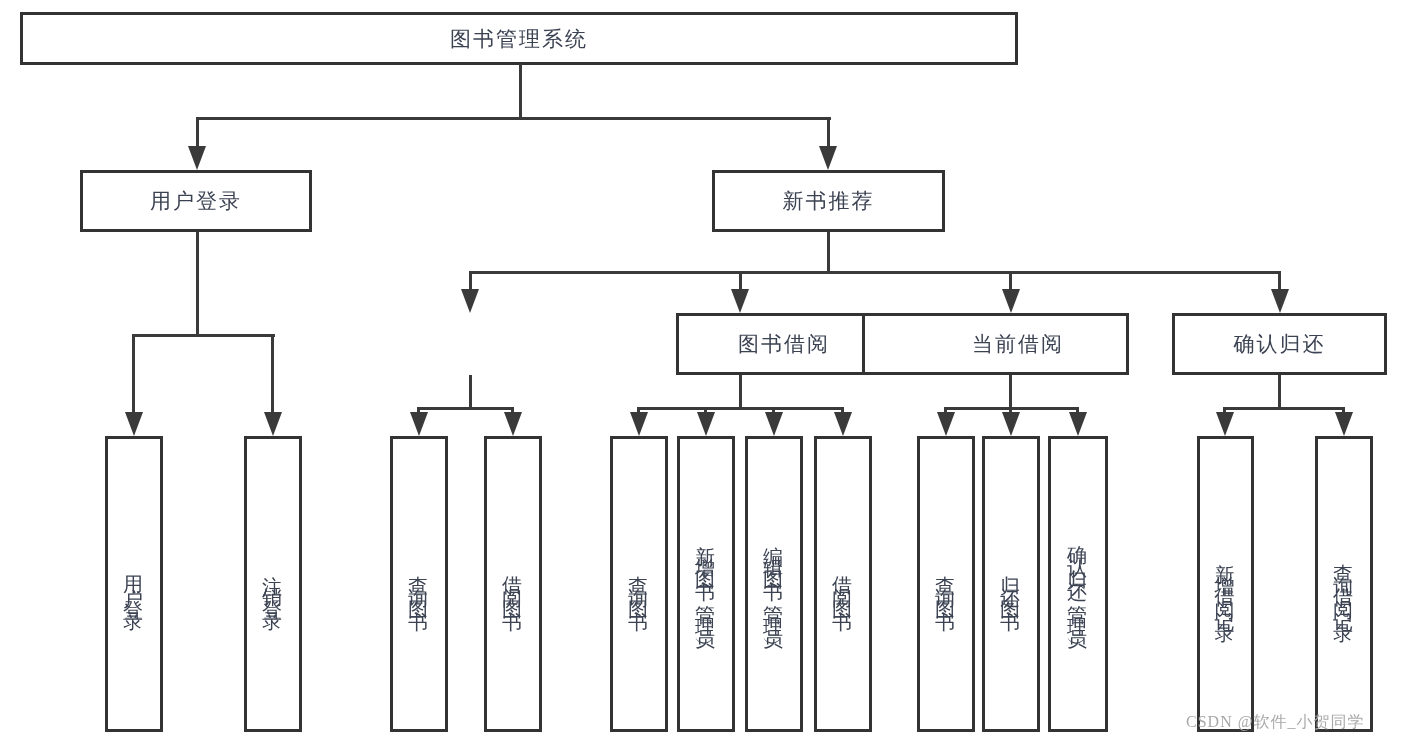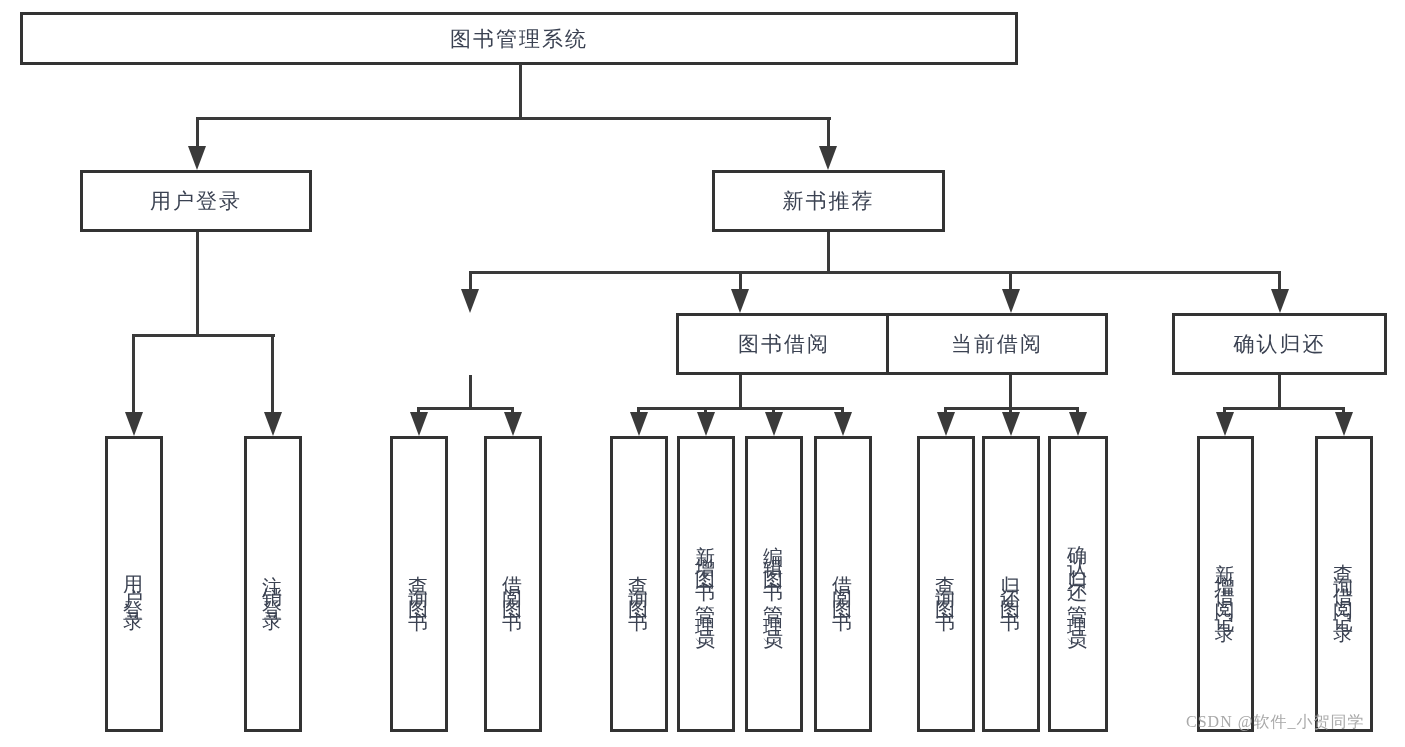--- a/index.html
+++ b/index.html
@@ -93,21 +93,21 @@
   <div class="vl" style="left:739px;top:271px;height:21px;"></div>
   <div class="ar" style="left:731px;top:289px;"></div>
   <div class="vl" style="left:1009px;top:271px;height:21px;"></div>
   <div class="ar" style="left:1002px;top:289px;"></div>
   <div class="vl" style="left:1278px;top:271px;height:21px;"></div>
   <div class="ar" style="left:1271px;top:289px;"></div>
 
   <div class="box" style="left:632px;top:313px;width:210px;height:56px;margin-left:44px;">
     <span>图书借阅</span>
   </div>
-  <div class="box" style="left:886px;top:313px;width:216px;height:56px;">
+  <div class="box" style="left:862px;top:313px;width:216px;height:56px;padding-left:45px;">
     <span>当前借阅</span>
   </div>
   <div class="box" style="left:1172px;top:313px;width:209px;height:56px;">
     <span>确认归还</span>
   </div>
 
   <div class="vl" style="left:469px;top:375px;height:34px;"></div>
   <div class="hl" style="left:417px;top:407px;width:97px;"></div>
   <div class="vl" style="left:417px;top:407px;height:12px;"></div>
   <div class="ar" style="left:410px;top:412px;"></div>

